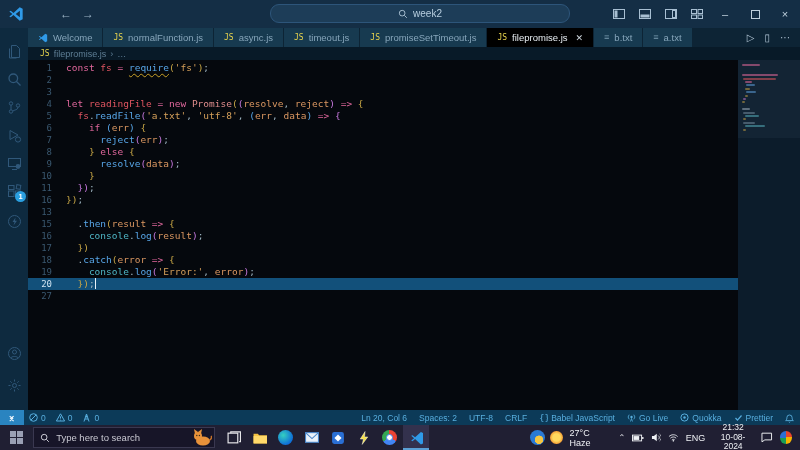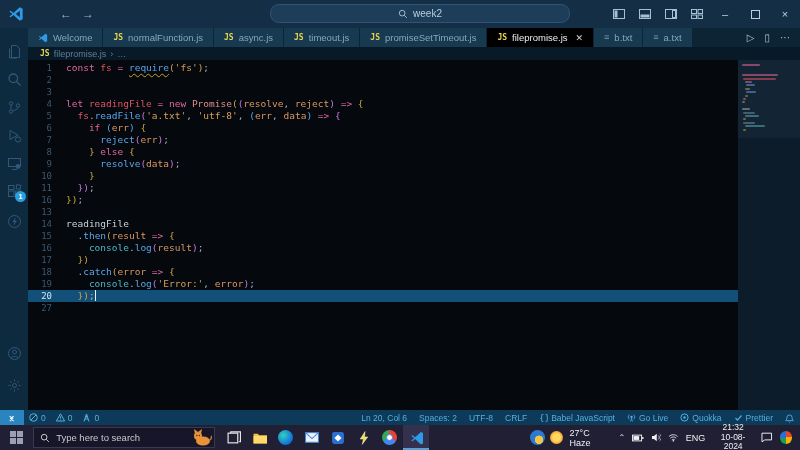--- a/index.html
+++ b/index.html
@@ -33,21 +33,21 @@
                justify-content:center; font-weight:bold; }
 
   .editor-col { flex:1; display:flex; flex-direction:column; min-width:0; }
 
   
   .tabbar { height:19px; background:#0d2435; display:flex; align-items:stretch; position:relative; }
   .tab { display:flex; align-items:center; gap:5px; padding:0 10px; background:#173a50;
          color:#87a6bb; font-size:9.5px; border-right:1px solid #0d2435; white-space:nowrap; }
   .tab.active { background:#000; color:#e8eef3; }
   .tab .close { margin-left:3px; font-size:9px; color:#cfd8df; }
-  .js-badge { color:#e8d44d; font-weight:bold; font-size:8px; font-family:"DejaVu Sans Mono", monospace; }
+  .js-badge { color:#e8d44d; font-weight:normal; font-size:8px; font-family:"DejaVu Sans Mono", monospace; }
   .txt-ico { color:#7a9cb0; font-size:9px; line-height:1; }
   .tab-logo { width:10px; height:10px; }
   .tab-actions { margin-left:auto; display:flex; align-items:center; gap:10px; padding:0 10px; color:#b0c4d4; font-size:10px; }
 
   
   .breadcrumb { height:13px; background:#081a28; display:flex; align-items:center; gap:4px;
                 padding-left:12px; color:#5f7f96; font-size:9px; }
 
   
   .editor-wrap { flex:1; display:flex; background:#05080d; min-height:0; }
@@ -285,21 +285,20 @@
             <div class="line"><span class="ln">4</span><span class="code-text"><span class="kw">let </span><span class="var">readingFile </span><span class="op">= </span><span class="kw">new </span><span class="cls">Promise</span><span class="p1">(</span><span class="p2">(</span><span class="par">resolve</span><span class="pun">, </span><span class="par">reject</span><span class="p2">)</span><span class="op"> =&gt; </span><span class="p1">{</span></span></div>
             <div class="line"><span class="ln">5</span><span class="code-text"><span class="txt">  </span><span class="var">fs</span><span class="pun">.</span><span class="fn">readFile</span><span class="p2">(</span><span class="str">'a.txt'</span><span class="pun">, </span><span class="str">'utf-8'</span><span class="pun">, </span><span class="p3">(</span><span class="par">err</span><span class="pun">, </span><span class="par">data</span><span class="p3">)</span><span class="op"> =&gt; </span><span class="p2">{</span></span></div>
             <div class="line"><span class="ln">6</span><span class="code-text"><span class="txt">    </span><span class="kw">if </span><span class="p3">(</span><span class="par">err</span><span class="p3">)</span><span class="txt"> </span><span class="p1">{</span></span></div>
             <div class="line"><span class="ln">7</span><span class="code-text"><span class="txt">      </span><span class="fn">reject</span><span class="p2">(</span><span class="par">err</span><span class="p2">)</span><span class="pun">;</span></span></div>
             <div class="line"><span class="ln">8</span><span class="code-text"><span class="txt">    </span><span class="p1">} </span><span class="kw">else </span><span class="p1">{</span></span></div>
             <div class="line"><span class="ln">9</span><span class="code-text"><span class="txt">      </span><span class="fn">resolve</span><span class="p2">(</span><span class="par">data</span><span class="p2">)</span><span class="pun">;</span></span></div>
             <div class="line"><span class="ln">10</span><span class="code-text"><span class="txt">    </span><span class="p1">}</span></span></div>
             <div class="line"><span class="ln">11</span><span class="code-text"><span class="txt">  </span><span class="p2">})</span><span class="pun">;</span></span></div>
             <div class="line"><span class="ln">16</span><span class="code-text"><span class="p1">})</span><span class="pun">;</span></span></div>
             <div class="line"><span class="ln">13</span><span class="code-text"></span></div>
-            <div class="line"><span class="ln">14</span><span class="code-text"><span class="txt">readingFile</span></span></div>
             <div class="line"><span class="ln">15</span><span class="code-text"><span class="txt">  </span><span class="pun">.</span><span class="fn">then</span><span class="p1">(</span><span class="par">result</span><span class="op"> =&gt; </span><span class="p1">{</span></span></div>
             <div class="line"><span class="ln">16</span><span class="code-text"><span class="txt">    </span><span class="cons">console</span><span class="pun">.</span><span class="fn">log</span><span class="p2">(</span><span class="par">result</span><span class="p2">)</span><span class="pun">;</span></span></div>
             <div class="line"><span class="ln">17</span><span class="code-text"><span class="txt">  </span><span class="p1">})</span></span></div>
             <div class="line"><span class="ln">18</span><span class="code-text"><span class="txt">  </span><span class="pun">.</span><span class="fn">catch</span><span class="p1">(</span><span class="par">error</span><span class="op"> =&gt; </span><span class="p1">{</span></span></div>
             <div class="line"><span class="ln">19</span><span class="code-text"><span class="txt">    </span><span class="cons">console</span><span class="pun">.</span><span class="fn">log</span><span class="p2">(</span><span class="str">'Error:'</span><span class="pun">, </span><span class="par">error</span><span class="p2">)</span><span class="pun">;</span></span></div>
             <div class="line active"><span class="ln">20</span><span class="code-text"><span class="txt">  </span><span class="p1">})</span><span class="pun">;</span><span class="cursor"></span></span></div>
             <div class="line"><span class="ln">27</span><span class="code-text"></span></div>
           </div>
         <div class="minimap">
             <div class="mm-slider"></div>

